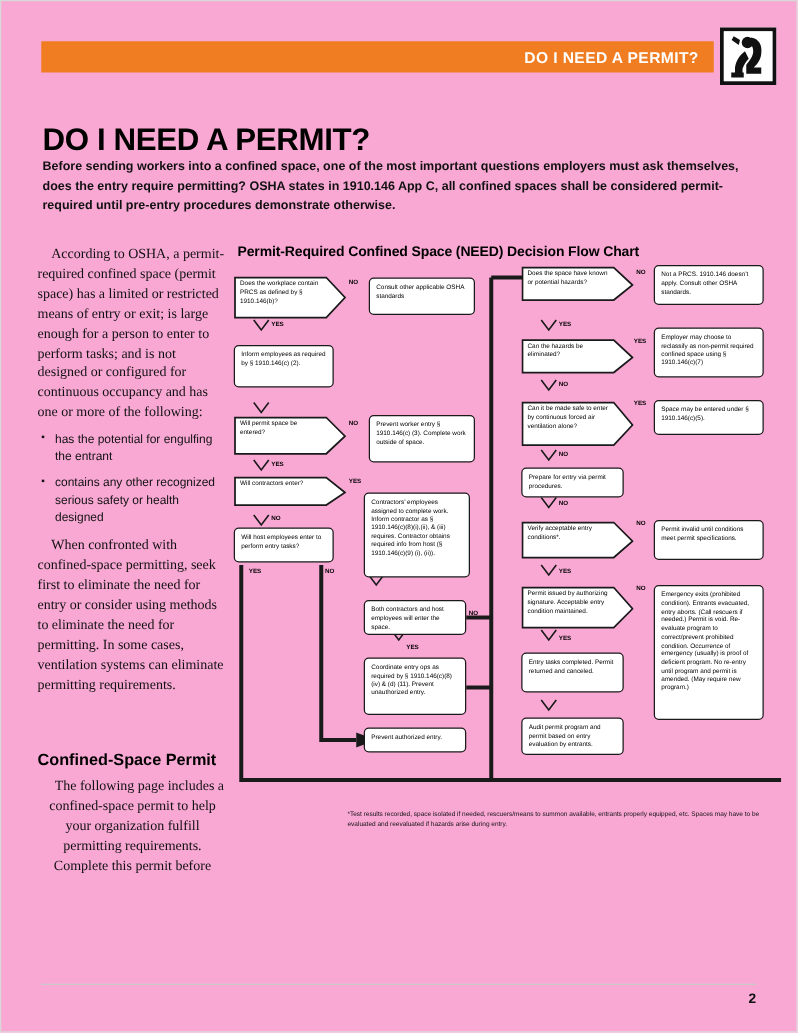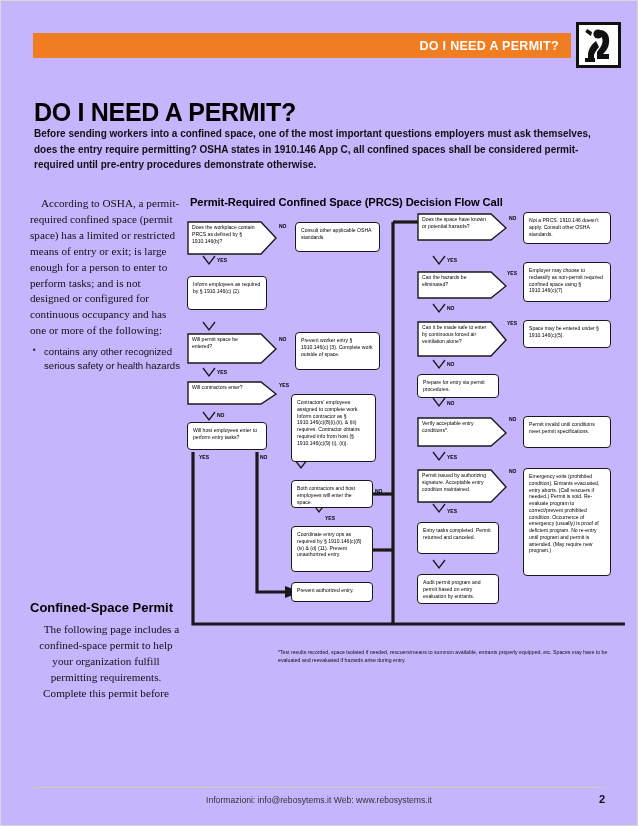--- a/index.html
+++ b/index.html
@@ -5,21 +5,21 @@
   html,body{margin:0;padding:0;}
   body{
     width:638px;height:826px;
     background:#ffffff;
     font-family:"Liberation Sans", sans-serif;
     color:#000;
     position:relative;
     overflow:hidden;
   }
   
-  .page{position:absolute;inset:0;background:#c4b5fd;}
+  .page{position:absolute;inset:0;background:#f9a8d4;}
   .page-border{
     position:absolute;left:0;top:0;width:638px;height:826px;
     border:1px solid #d8d8d8;box-sizing:border-box;
   }
 
   
   .banner{
     position:absolute;left:33px;top:33px;width:538px;height:25px;
     background:#f07d22;
   }
@@ -152,30 +152,32 @@
       <rect x="6" y="33" width="10" height="4" fill="#111"></rect>
     </svg>
   </div>
 
   <div class="doc-title">DO I NEED A PERMIT?</div>
   <div class="intro">Before sending workers into a confined space, one of the most important questions employers must ask themselves, does the entry require permitting? OSHA states in 1910.146 App C, all confined spaces shall be considered permit-required until pre-entry procedures demonstrate otherwise.</div>
 
   <div class="leftcol">
     <p>According to OSHA, a permit-required confined space (permit space) has a limited or restricted means of entry or exit; is large enough for a person to enter to perform tasks; and is not designed or configured for continuous occupancy and has one or more of the following:</p>
     <ul>
-      <li>contains any other recognized serious safety or health hazards</li>
+      <li>has the potential for engulfing the entrant</li>
+      <li>contains any other recognized serious safety or health designed</li>
     </ul>
+    <p>When confronted with confined-space permitting, seek first to eliminate the need for entry or consider using methods to eliminate the need for permitting. In some cases, ventilation systems can eliminate permitting requirements.</p>
   </div>
 
   <div class="subhead">Confined-Space Permit</div>
   <div class="para2">
     <p>The following page includes a confined-space permit to help your organization fulfill permitting requirements. Complete this permit before</p>
   </div>
 
-  <div class="chart-title">Permit-Required Confined Space (PRCS) Decision Flow Call</div>
+  <div class="chart-title">Permit-Required Confined Space (NEED) Decision Flow Chart</div>
 
   <div class="chart">
 
     <svg width="440" height="430" aria-hidden="true">
       <g stroke="#1a1a1a" fill="none">
 
         <path d="M18 44 L24 52 L30 44" stroke-width="1.3"></path>
         <path d="M18 110 L24 118 L30 110" stroke-width="1.3"></path>
         <path d="M18 156 L24 164 L30 156" stroke-width="1.3"></path>
         <path d="M18 200 L24 208 L30 200" stroke-width="1.3"></path>
@@ -307,15 +309,14 @@
     <div class="node" style="left:338px;top:256px;width:88px;height:108px;">Emergency exits (prohibited condition). Entrants evacuated, entry aborts. (Call rescuers if needed.) Permit is void. Re-evaluate program to correct/prevent prohibited condition. Occurrence of emergency (usually) is proof of deficient program. No re-entry until program and permit is amended. (May require new program.)</div>
 
     <div class="node" style="left:232px;top:310px;width:82px;height:32px;">Entry tasks completed. Permit returned and canceled.</div>
 
     <div class="node" style="left:232px;top:362px;width:82px;height:30px;">Audit permit program and permit based on entry evaluation by entrants.</div>
   </div>
 
   <div class="footnote">*Test results recorded, space isolated if needed, rescuers/means to summon available, entrants properly equipped, etc. Spaces may have to be evaluated and reevaluated if hazards arise during entry.</div>
 
   <div class="footer-rule"></div>
-  <div class="footer-text">Informazioni: info@rebosytems.it Web: www.rebosystems.it</div>
   <div class="page-num">2</div>
 </div>
 
 </body></html>

